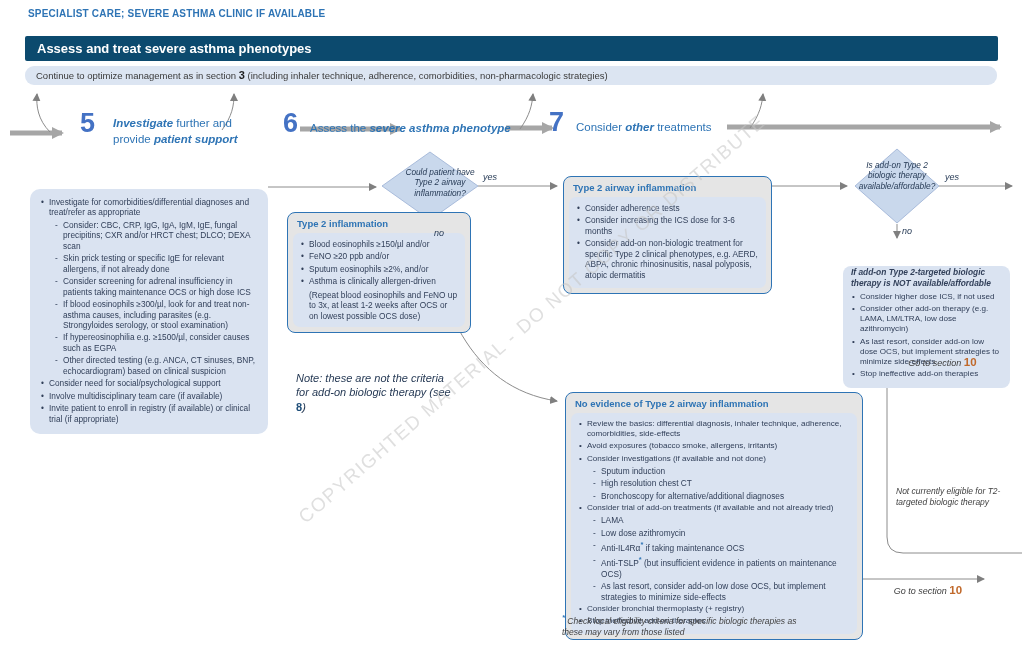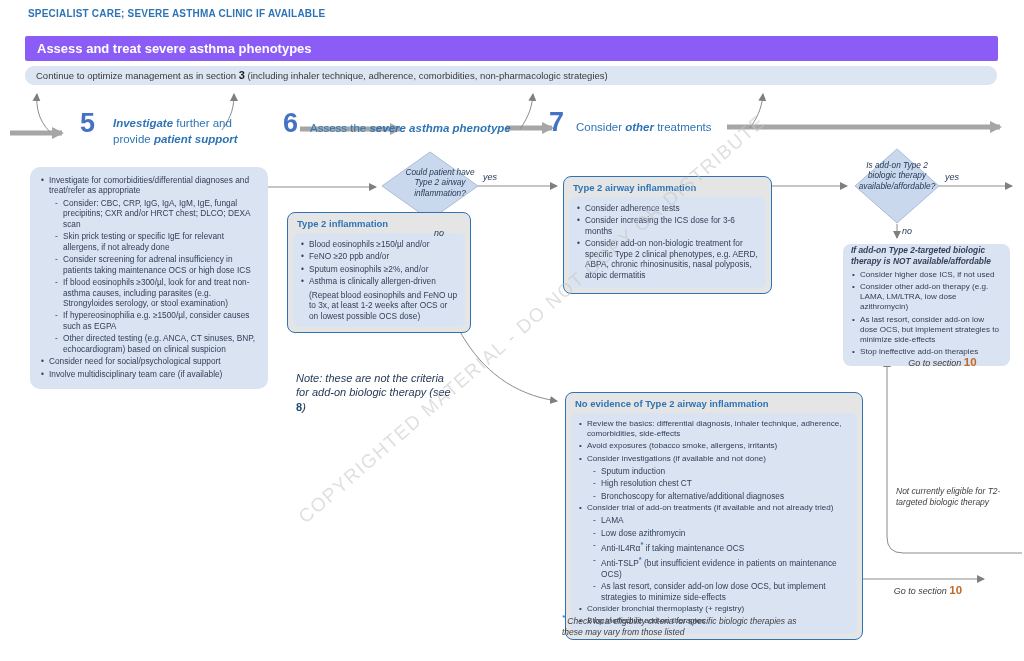--- a/index.html
+++ b/index.html
@@ -1,31 +1,31 @@
 <!DOCTYPE html>
 <html><head>
 <meta charset="utf-8">
 <style>
   html,body{margin:0;padding:0;background:#fff;}
   #canvas{position:relative;width:1024px;height:661px;overflow:hidden;
           font-family:"Liberation Sans",sans-serif;color:#32405a;background:#fff;}
   .abs{position:absolute;}
   
   .top-label{font-size:10px;font-weight:bold;letter-spacing:.2px;color:#2e74b5;}
-  .banner{background:#8b5cf6;color:#fff;font-weight:bold;font-size:13px;line-height:25px;
+  .banner{background:#0c4a6e;color:#fff;font-weight:bold;font-size:13px;line-height:25px;
           padding-left:12px;border-radius:2px;}
   .optbar{background:#dce5f2;border-radius:9px;font-size:9.5px;line-height:19px;color:#3a3a3a;
           padding-left:11px;}
   .optbar b{font-size:11px;color:#1f1f1f;}
   
   .secnum{font-size:27px;font-weight:bold;color:#4472c4;line-height:1;}
   .sectxt{font-size:11.5px;color:#2e74b5;line-height:1.35;}
   .bi{font-weight:bold;font-style:italic;}
   
-  .bluebox{background:#dae3f1;border-radius:10px;}
+  .bluebox{background:#dae3f1;border-radius:10px;margin-top:22px;}
   .outlined{background:#e5e5e5;border:1px solid #2e74b5;border-radius:8px;}
   .hdr{color:#2e74b5;font-weight:bold;font-size:9.5px;padding:5px 9px 3px;}
   .panel{background:#dae3f1;border-radius:7px;margin:1px 5px 5px;padding:6px 7px 6px 7px;}
   ul{margin:0;padding:0;list-style:none;}
   .bl{font-size:8.3px;line-height:1.26;}
   .bl>li{position:relative;padding-left:9px;margin-bottom:2px;}
   .bl>li::before{content:"\2022";position:absolute;left:1px;top:0;}
   .sub{margin-top:2px;}
   .sub>li{position:relative;padding-left:8px;margin-left:6px;margin-bottom:2px;font-size:8.3px;line-height:1.26;}
   .sub>li::before{content:"-";position:absolute;left:0;top:0;}
@@ -112,20 +112,21 @@
           <li>Consider: CBC, CRP, IgG, IgA, IgM, IgE, fungal precipitins; CXR and/or HRCT chest; DLCO; DEXA scan</li>
           <li>Skin prick testing or specific IgE for relevant allergens, if not already done</li>
           <li>Consider screening for adrenal insufficiency in patients taking maintenance OCS or high dose ICS</li>
           <li>If blood eosinophils ≥300/µl, look for and treat non-asthma causes, including parasites (e.g. Strongyloides serology, or stool examination)</li>
           <li>If hypereosinophilia e.g. ≥1500/µl, consider causes such as EGPA</li>
           <li>Other directed testing (e.g. ANCA, CT sinuses, BNP, echocardiogram) based on clinical suspicion</li>
         </ul>
       </li>
       <li>Consider need for social/psychological support</li>
       <li>Involve multidisciplinary team care (if available)</li>
+      <li>Invite patient to enroll in registry (if available) or clinical trial (if appropriate)</li>
     </ul>
   </div>
 
   <div class="abs outlined zbox" style="left:287px;top:212px;width:182px;">
     <div class="hdr">Type 2 inflammation</div>
     <div class="panel">
       <ul class="bl">
         <li>Blood eosinophils ≥150/µl and/or</li>
         <li>FeNO ≥20 ppb and/or</li>
         <li>Sputum eosinophils ≥2%, and/or</li>

